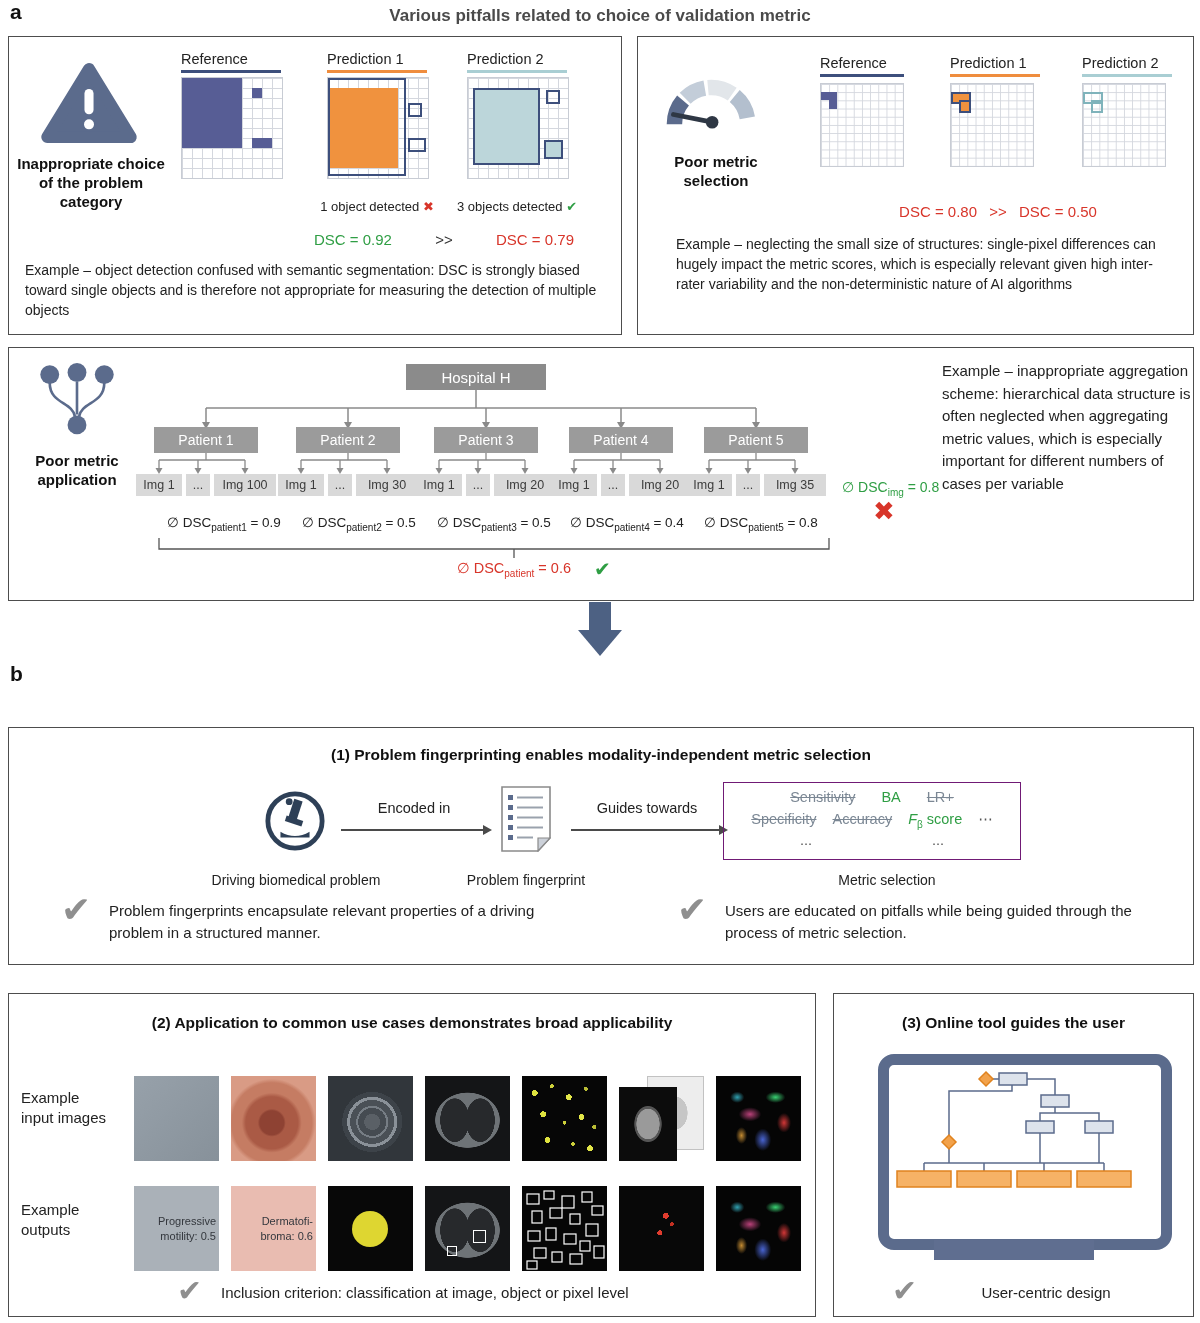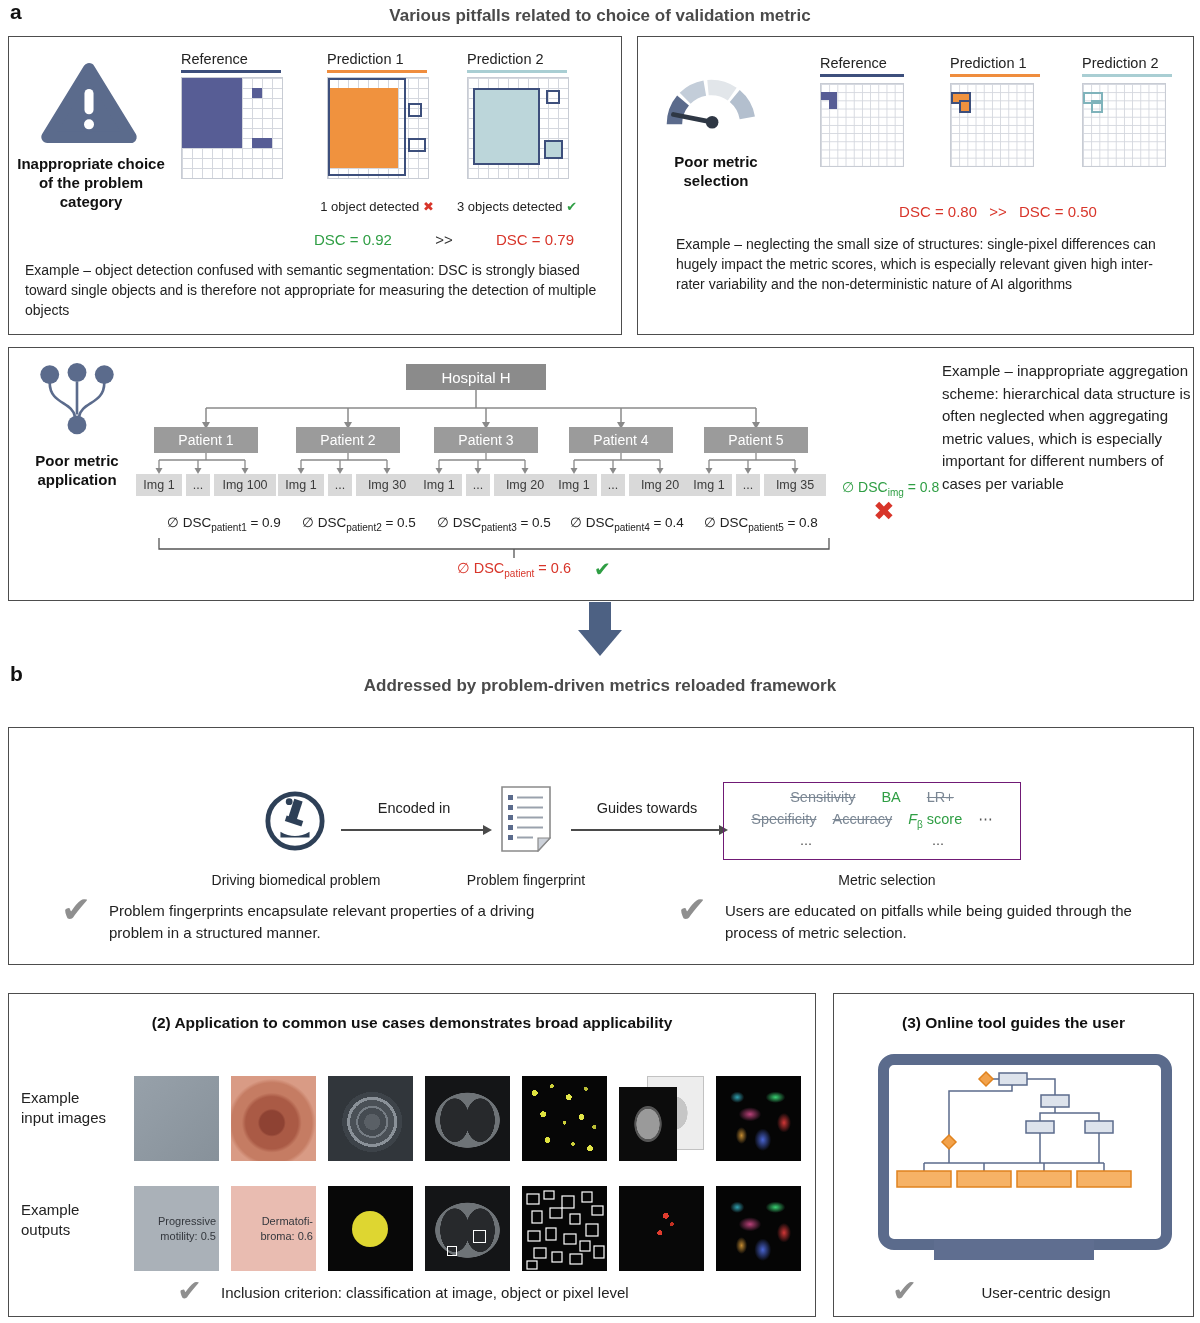--- a/index.html
+++ b/index.html
@@ -266,23 +266,23 @@
     <div class="metricval bad" style="left:505px;top:212px;font-size:14.5px"><span>∅ DSC</span><sub>patient</sub><span> = 0.6</span></div>
     <div class="p good" style="left:585px;top:209px;font-size:20px">✔</div>
 
     <div class="p" style="left:933px;top:12px;width:252px;font-size:15px;line-height:1.5">Example – inappropriate aggregation scheme: hierarchical data structure is often neglected when aggregating metric values, which is especially important for different numbers of cases per variable</div>
   </div>
 
   <div class="p" style="left:589px;top:602px;width:22px;height:28px;background:#4d6183"></div>
   <div class="p" style="left:578px;top:630px;width:0;height:0;border-left:22px solid transparent;border-right:22px solid transparent;border-top:26px solid #4d6183"></div>
 
   <div class="p sect-label" style="left:10px;top:662px">b</div>
-  <div class="p sect-title" style="left:0;top:676px;width:1200px">Addressed by problem-driven metrics reloaded framework</div>
 
   <div class="panel" style="left:8px;top:727px;width:1184px;height:236px">
+    <div class="p subtitle" style="left:0;top:18px;width:1184px">(1) Problem fingerprinting enables modality-independent metric selection</div>
 
     <svg class="p" style="left:255px;top:62px" width="62" height="62" viewBox="0 0 64 64">
       <circle cx="32" cy="32" r="28" fill="none" stroke="#2e4057" stroke-width="5"></circle>
       <g fill="#2e4057">
         <rect x="28" y="10" width="9" height="20" transform="rotate(18 32.5 20)"></rect>
         <rect x="22" y="29" width="18" height="6" transform="rotate(18 31 32)"></rect>
         <path d="M17 43 q15 9 30 0 l0 6 l-30 0 z"></path>
         <circle cx="26" cy="12" r="3.5"></circle>
       </g>
     </svg>

